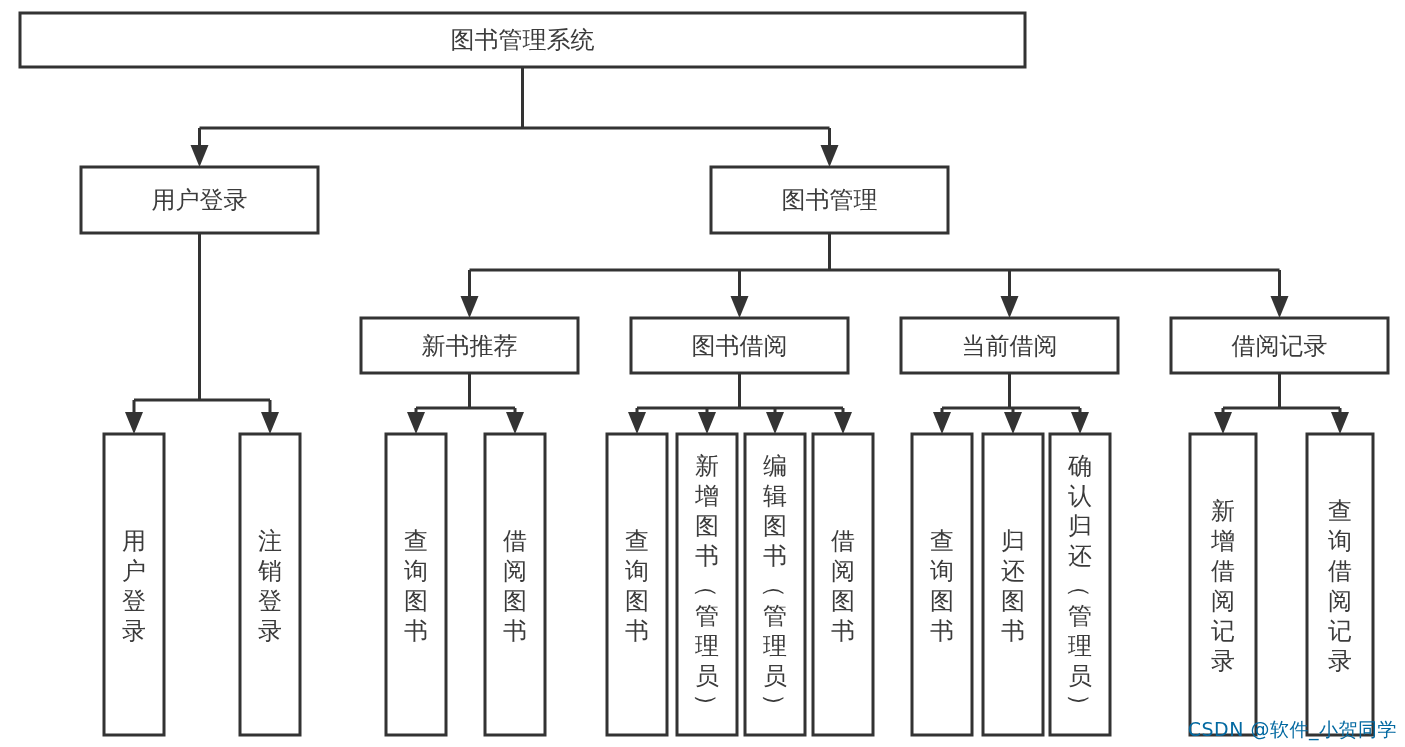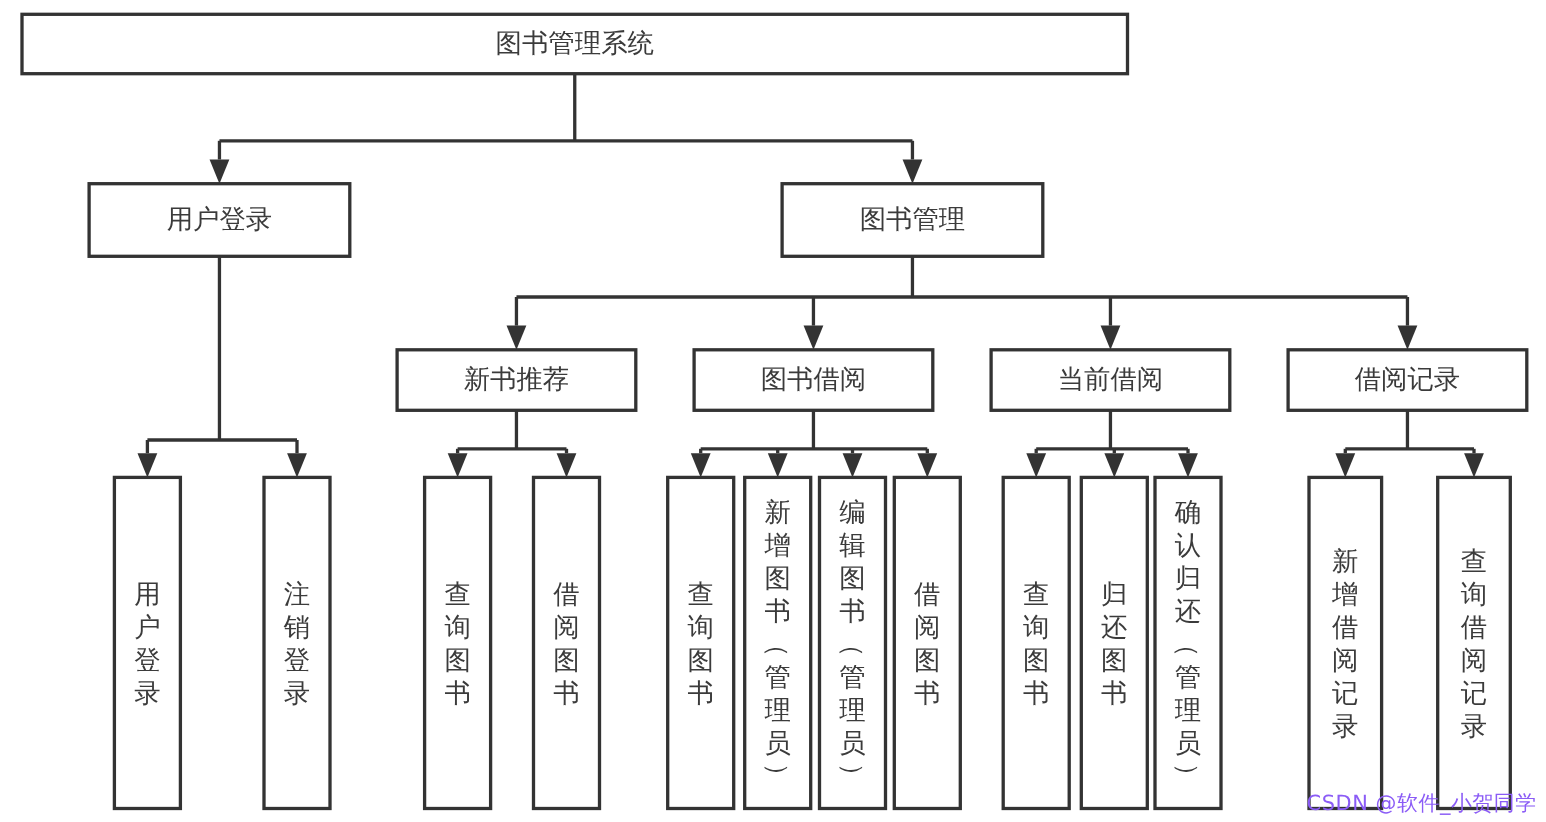--- a/index.html
+++ b/index.html
@@ -7,21 +7,21 @@
        font-family:"DejaVu Sans","Liberation Sans",sans-serif;}
   #diagram-root{position:relative;width:1405px;height:747px;background:#ffffff;}
   svg.flow{position:absolute;left:0;top:0;width:1405px;height:747px;}
   .node-box{fill:#ffffff;stroke:#333333;stroke-width:3;}
   .conn{stroke:#333333;stroke-width:3;fill:none;}
   .arrow-head{fill:#333333;stroke:none;}
   .node-label{fill:#3b3b3b;font-family:"DejaVu Sans","Liberation Sans",sans-serif;
               font-size:24px;text-anchor:middle;dominant-baseline:middle;}
   .leaf-label{fill:#3b3b3b;font-family:"DejaVu Sans","Liberation Sans",sans-serif;
               font-size:24px;text-anchor:middle;}
-  .watermark{position:absolute;right:8px;bottom:4px;color:#8b5cf6;
+  .watermark{position:absolute;right:8px;bottom:4px;color:#0369a1;
              font-size:19px;font-family:"DejaVu Sans","Liberation Sans",sans-serif;
              white-space:nowrap;letter-spacing:0.5px;}
 </style>
 </head>
 <body>
 
 <div id="diagram-root">
   <svg class="flow" viewBox="0 0 1405 747">
     <g id="connectors">
         <line x1="522.5" y1="67" x2="522.5" y2="128" class="conn"></line>

